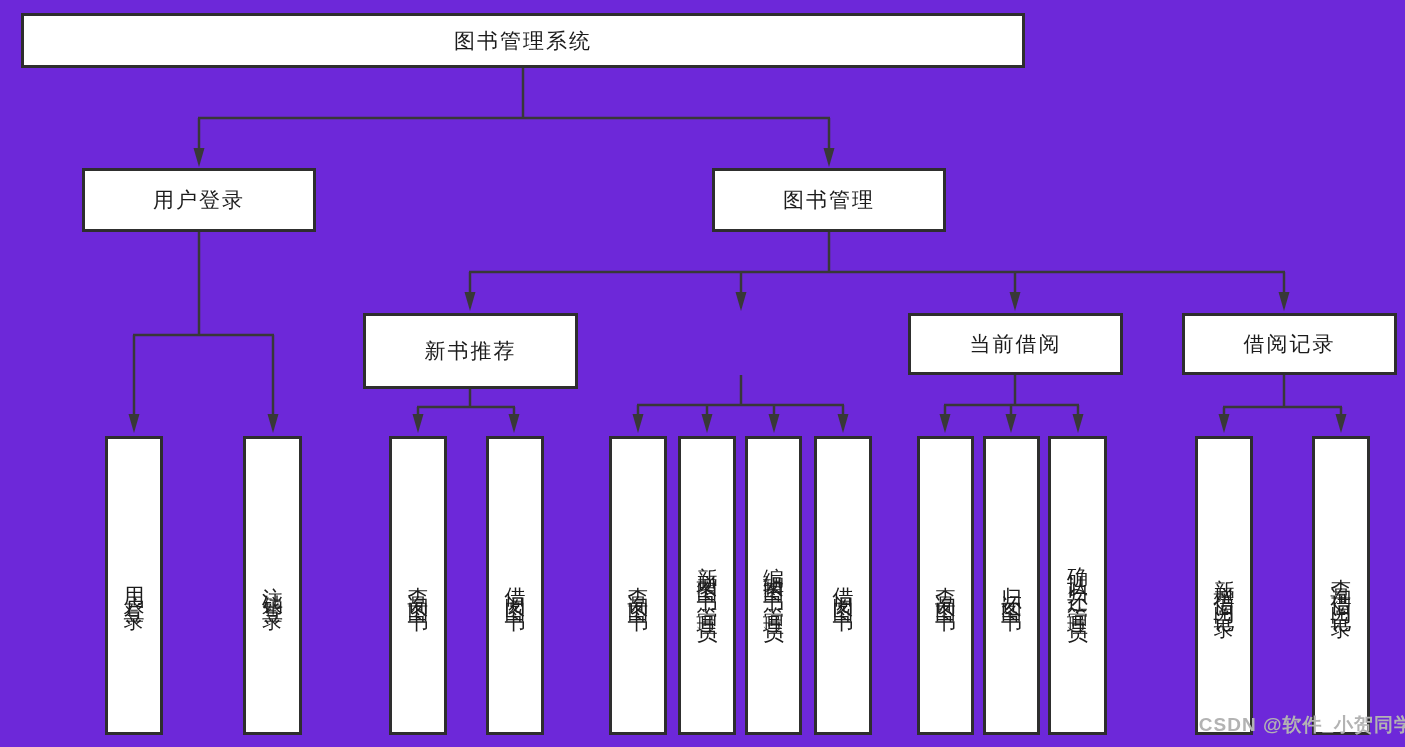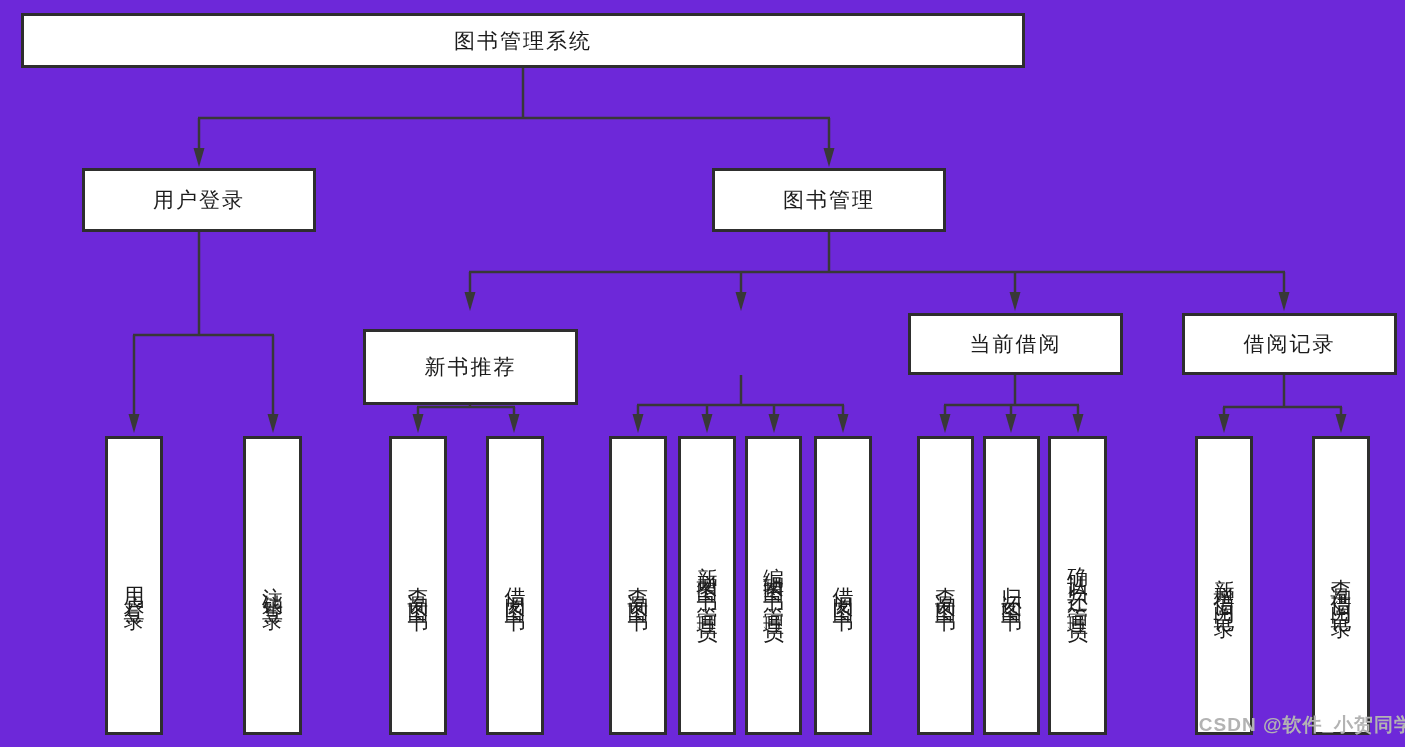--- a/index.html
+++ b/index.html
@@ -95,21 +95,21 @@
     <span>图书管理系统</span>
   </div>
 
   <div class="box" style="left:82px; top:168px; width:234px; height:64px;">
     <span>用户登录</span>
   </div>
   <div class="box" style="left:712px; top:168px; width:234px; height:64px;">
     <span>图书管理</span>
   </div>
 
-  <div class="box" style="left:363px; top:329px; width:215px; height:76px;">
+  <div class="box" style="left:363px; top:313px; width:215px; height:76px;">
     <span>新书推荐</span>
   </div>
   <div class="box" style="left:908px; top:313px; width:215px; height:62px;align-items:center;">
     <span>当前借阅</span>
   </div>
   <div class="box" style="left:1182px; top:313px; width:215px; height:62px;">
     <span>借阅记录</span>
   </div>
 
   <div class="box tall" style="left:105px; top:436px; width:58px; height:299px;">

